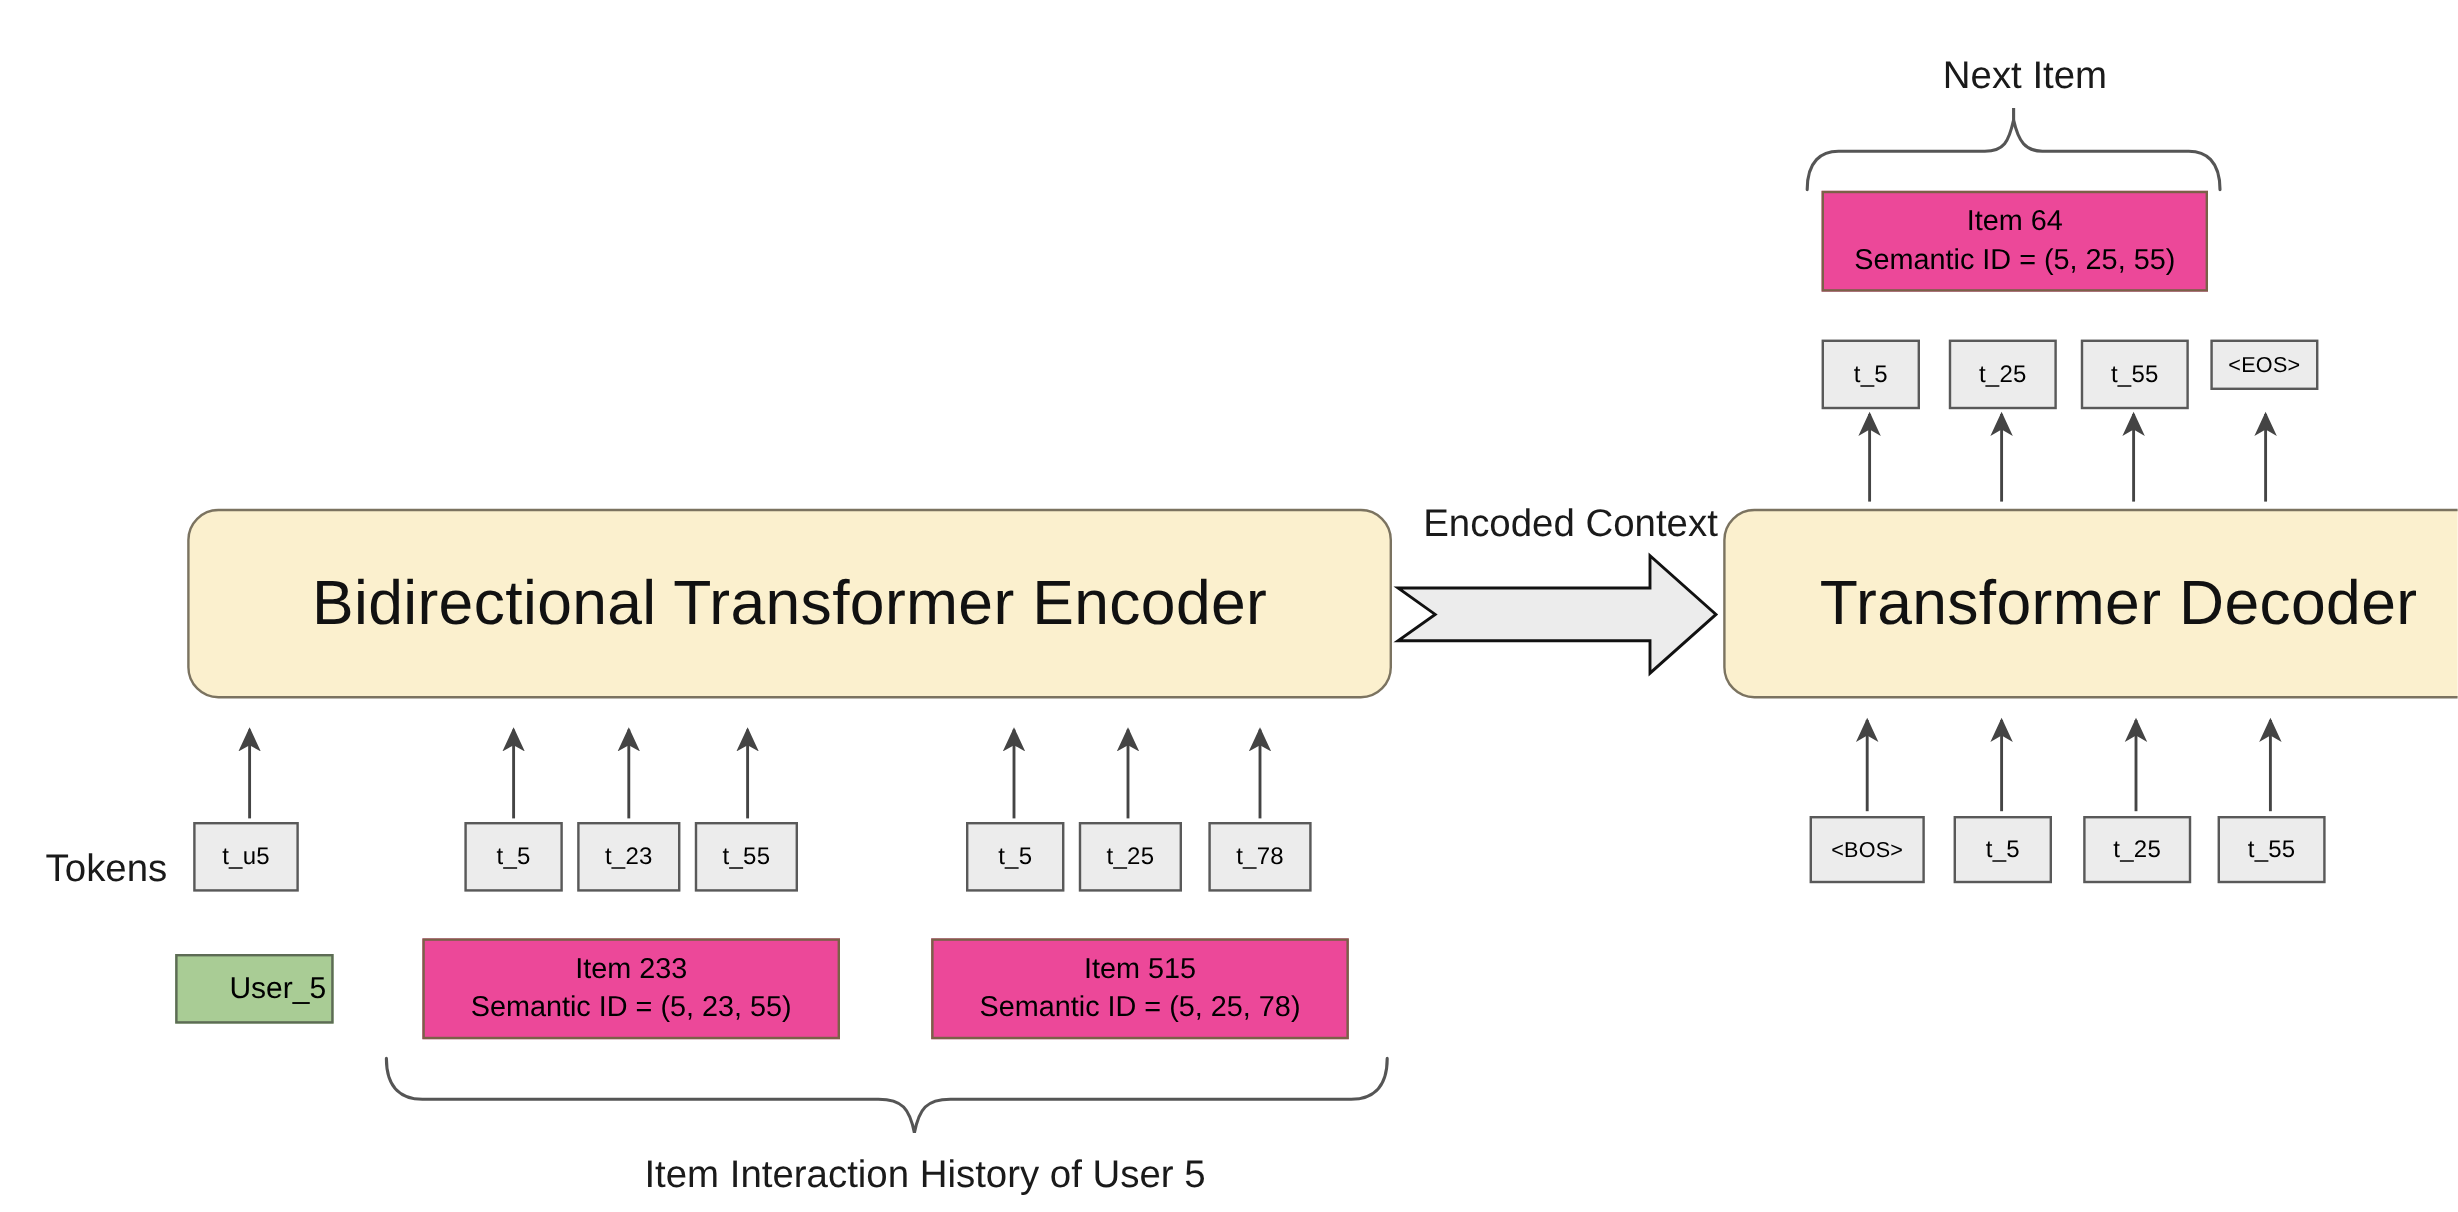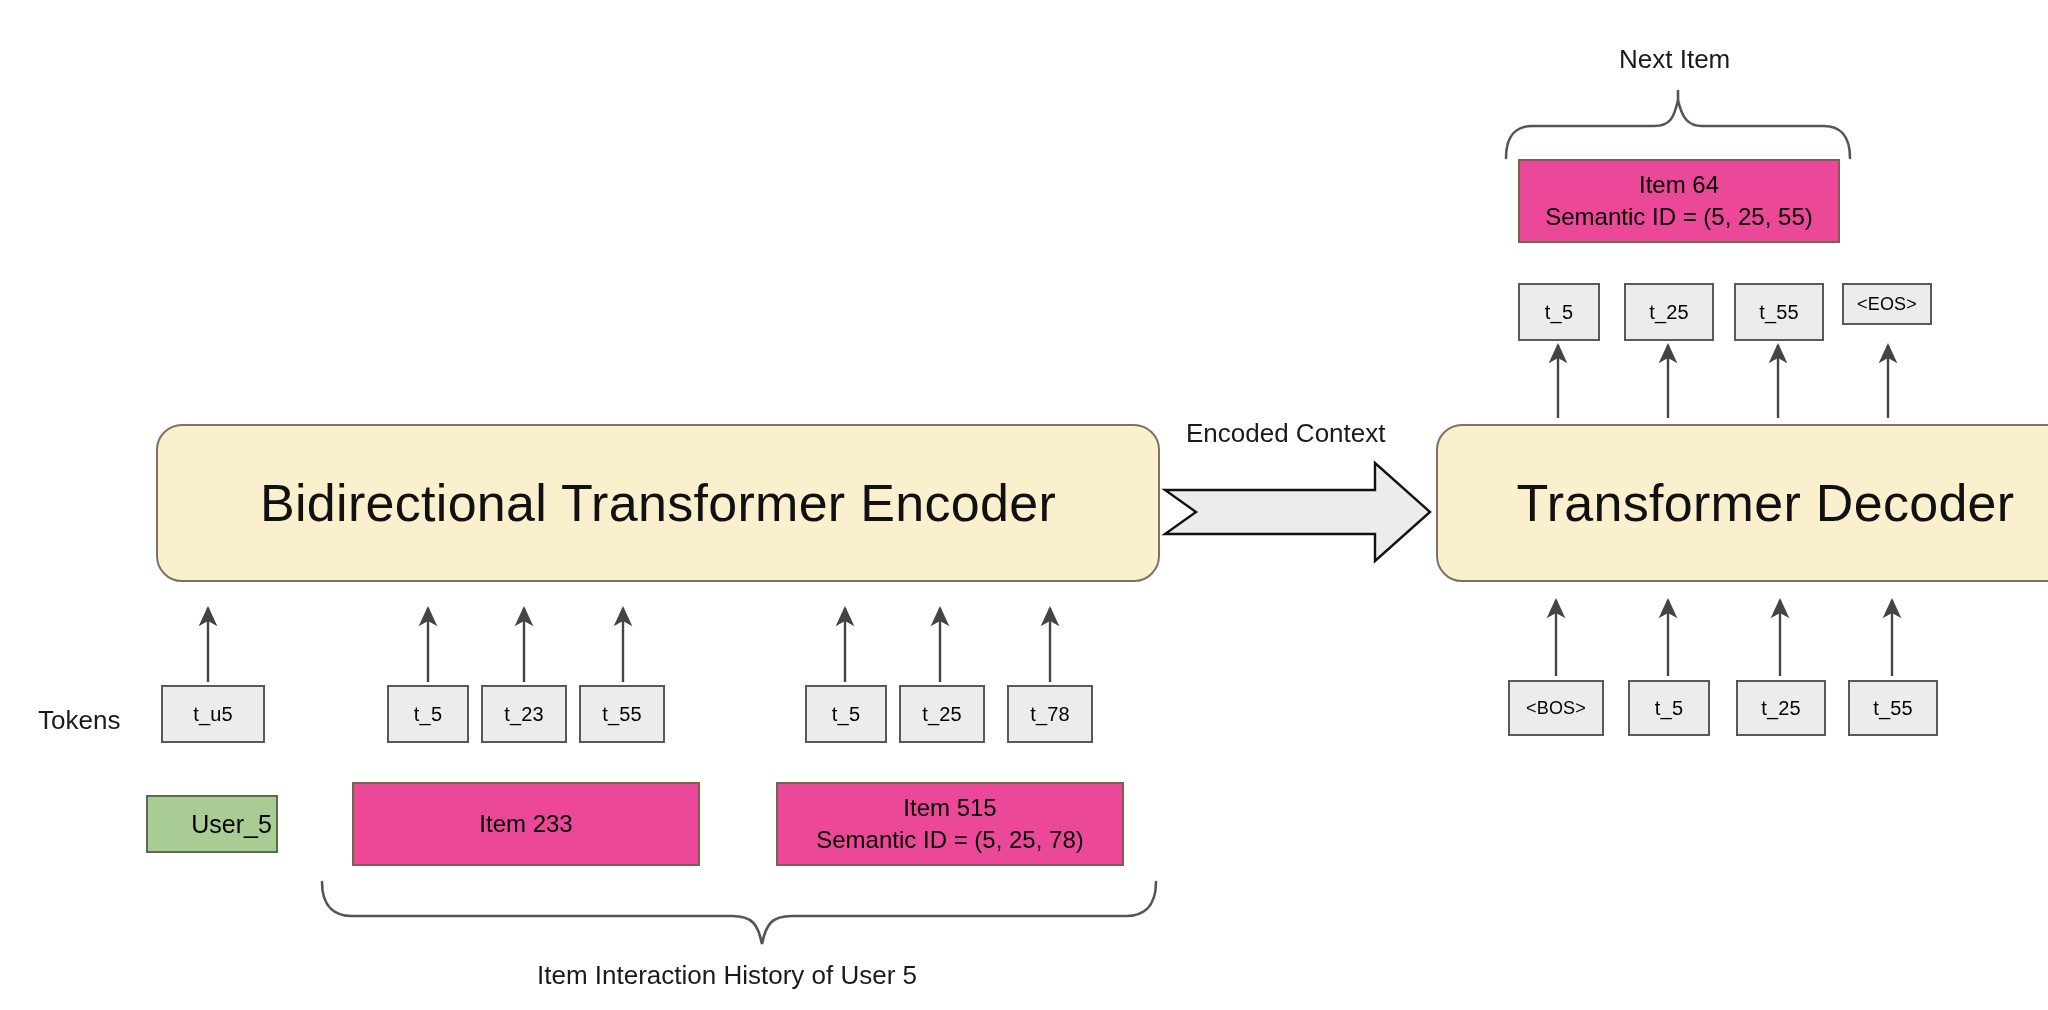--- a/index.html
+++ b/index.html
@@ -74,21 +74,21 @@
     display: flex;
     align-items: center;
     justify-content: center;
     font-size: 52px;
     color: #111;
     letter-spacing: 0.3px;
   }
 
   .plain-label {
     position: absolute;
-    font-size: 26px;
+    font-size: 32px;
     color: #1a1a1a;
     white-space: nowrap;
   }
 
   svg.overlay {
     position: absolute;
     left: 0; top: 0;
     width: 2048px;
     height: 1010px;
     pointer-events: none;
@@ -161,34 +161,35 @@
   <div class="plain-label" style="left:537px; top:960px;">Item Interaction History of User 5</div>
 
   <div class="module-box" style="left:156px; top:424px; width:1004px; height:158px;">
     <span>Bidirectional Transformer Encoder</span>
   </div>
 
   <div class="module-box" style="left:1436px; top:424px; width:659px; height:158px;">
     <span>Transformer Decoder</span>
   </div>
 
-  <div class="token-box" style="left:161px; top:685px; width:104px; height:58px;">t_u5</div>
+  <div class="token-box" style="left:161px; top:685px; width:88px; height:58px;">t_u5</div>
 
   <div class="token-box" style="left:387px; top:685px; width:82px; height:58px;">t_5</div>
   <div class="token-box" style="left:481px; top:685px; width:86px; height:58px;">t_23</div>
   <div class="token-box" style="left:579px; top:685px; width:86px; height:58px;">t_55</div>
 
   <div class="token-box" style="left:805px; top:685px; width:82px; height:58px;">t_5</div>
   <div class="token-box" style="left:899px; top:685px; width:86px; height:58px;">t_25</div>
   <div class="token-box" style="left:1007px; top:685px; width:86px; height:58px;">t_78</div>
 
   <div class="user-box" style="left:146px; top:795px; width:132px; height:58px;padding-left:39px;">User_5</div>
 
   <div class="item-box" style="left:352px; top:782px; width:348px; height:84px;">
     <span>Item 233</span>
+    <span class="line2">Semantic ID = (5, 23, 55)</span>
   </div>
 
   <div class="item-box" style="left:776px; top:782px; width:348px; height:84px;">
     <span>Item 515</span>
     <span class="line2">Semantic ID = (5, 25, 78)</span>
   </div>
 
   <div class="token-box special" style="left:1508px; top:680px; width:96px; height:56px;">&lt;BOS&gt;</div>
   <div class="token-box" style="left:1628px; top:680px; width:82px; height:56px;">t_5</div>
   <div class="token-box" style="left:1736px; top:680px; width:90px; height:56px;">t_25</div>

